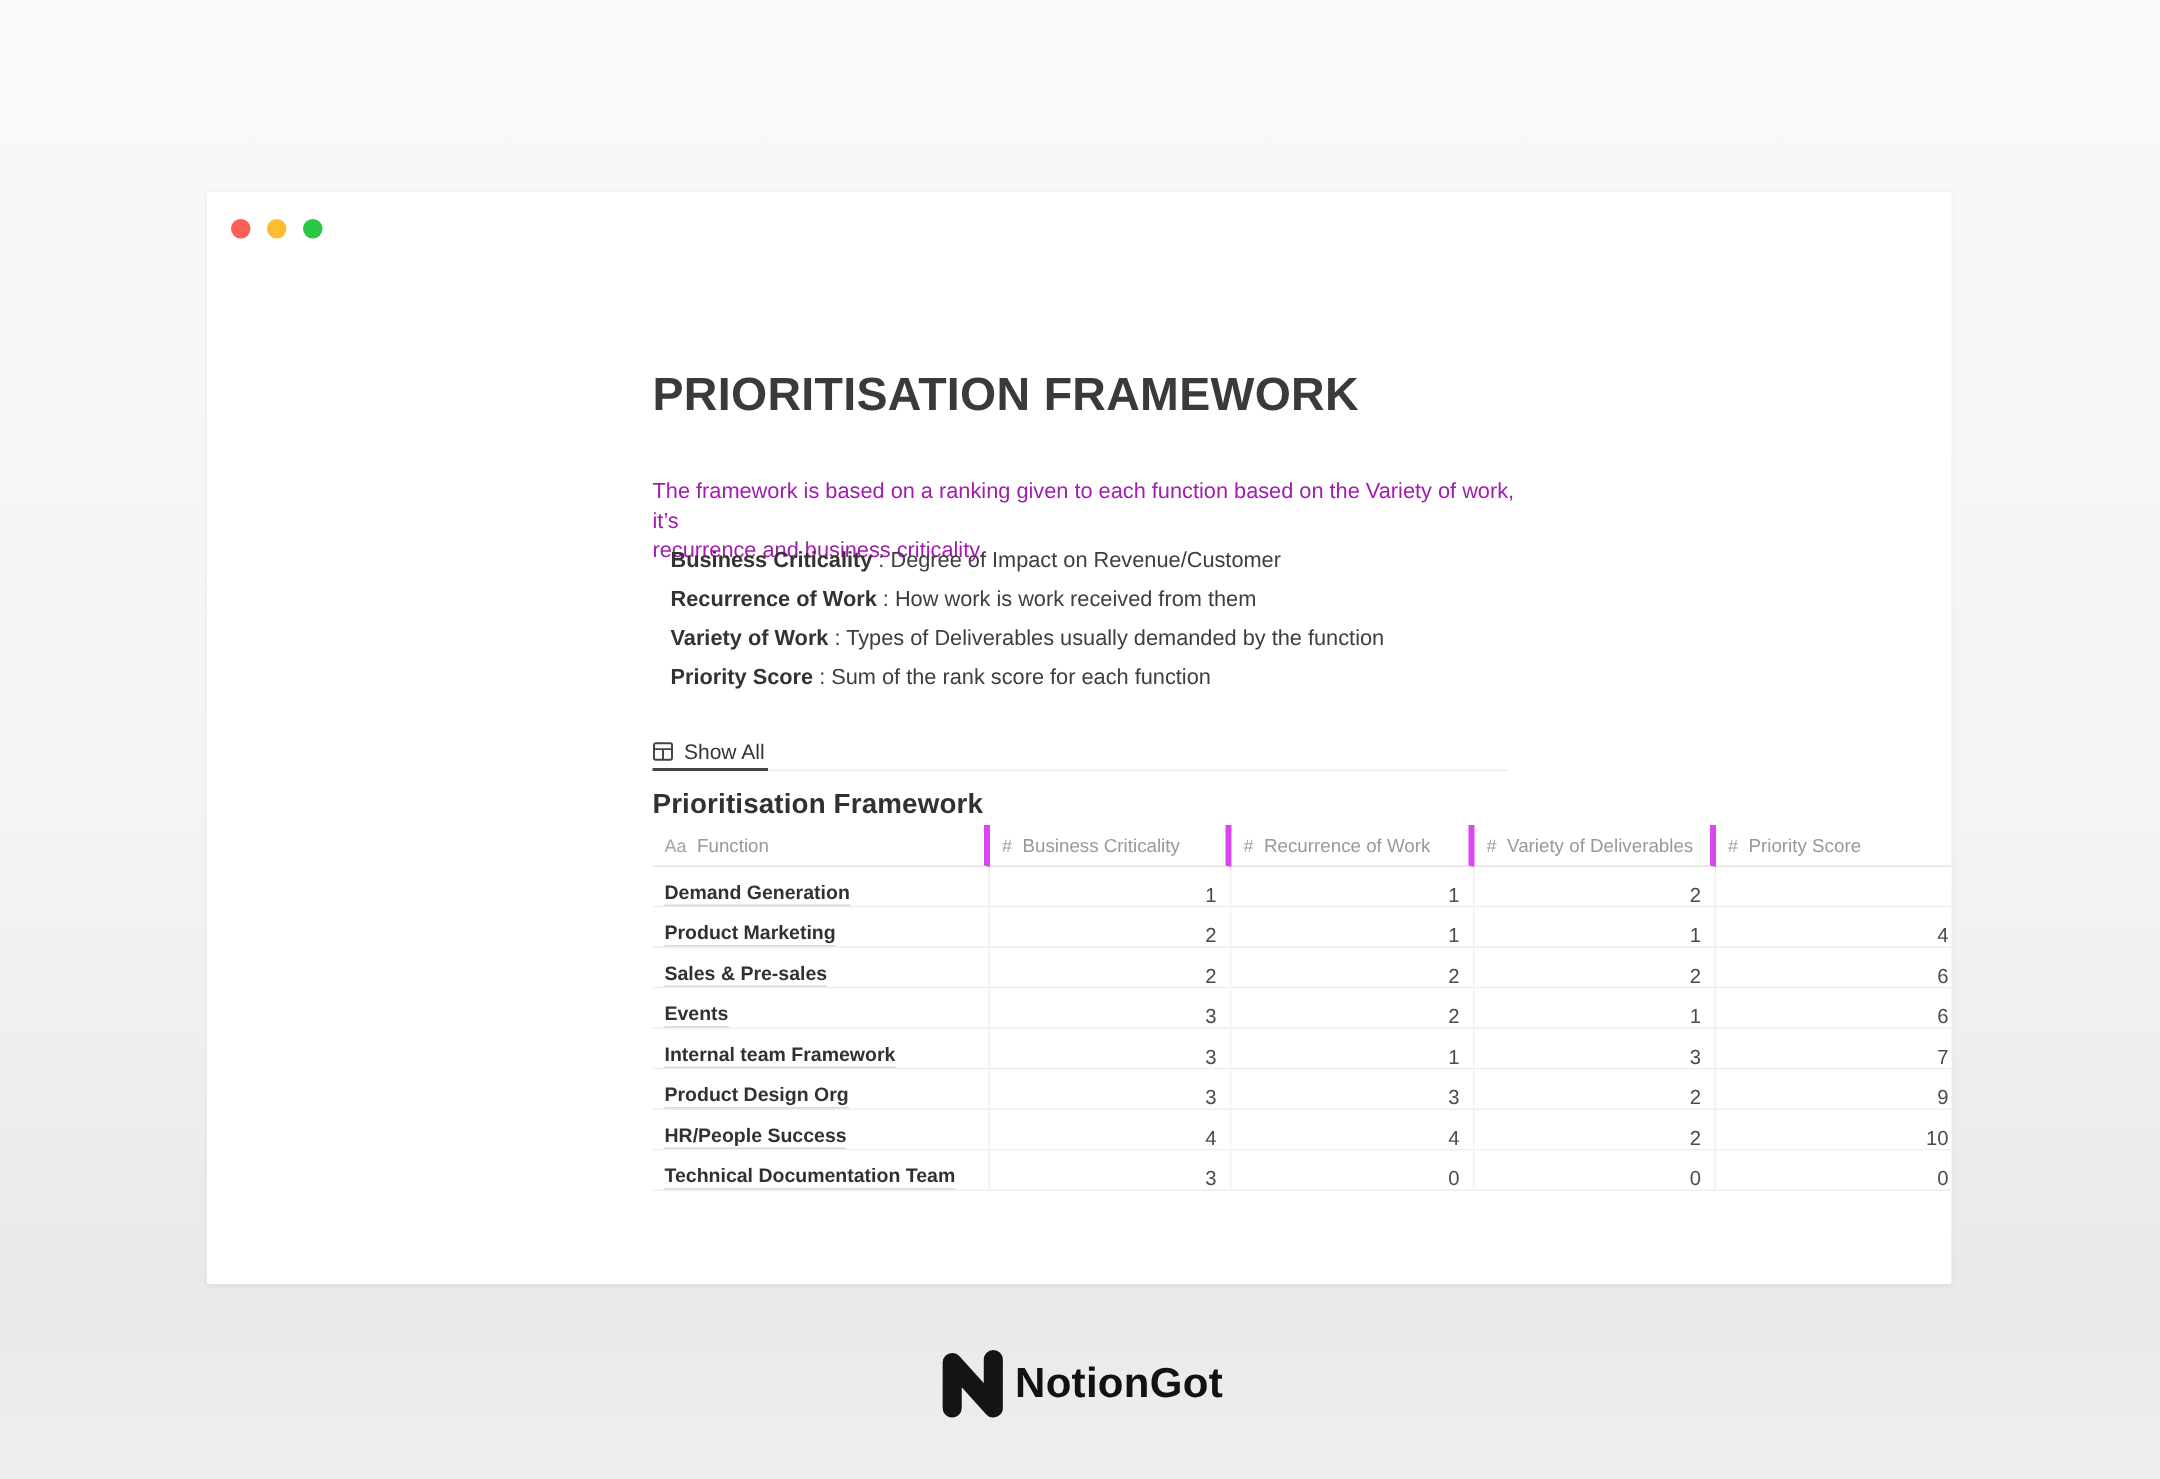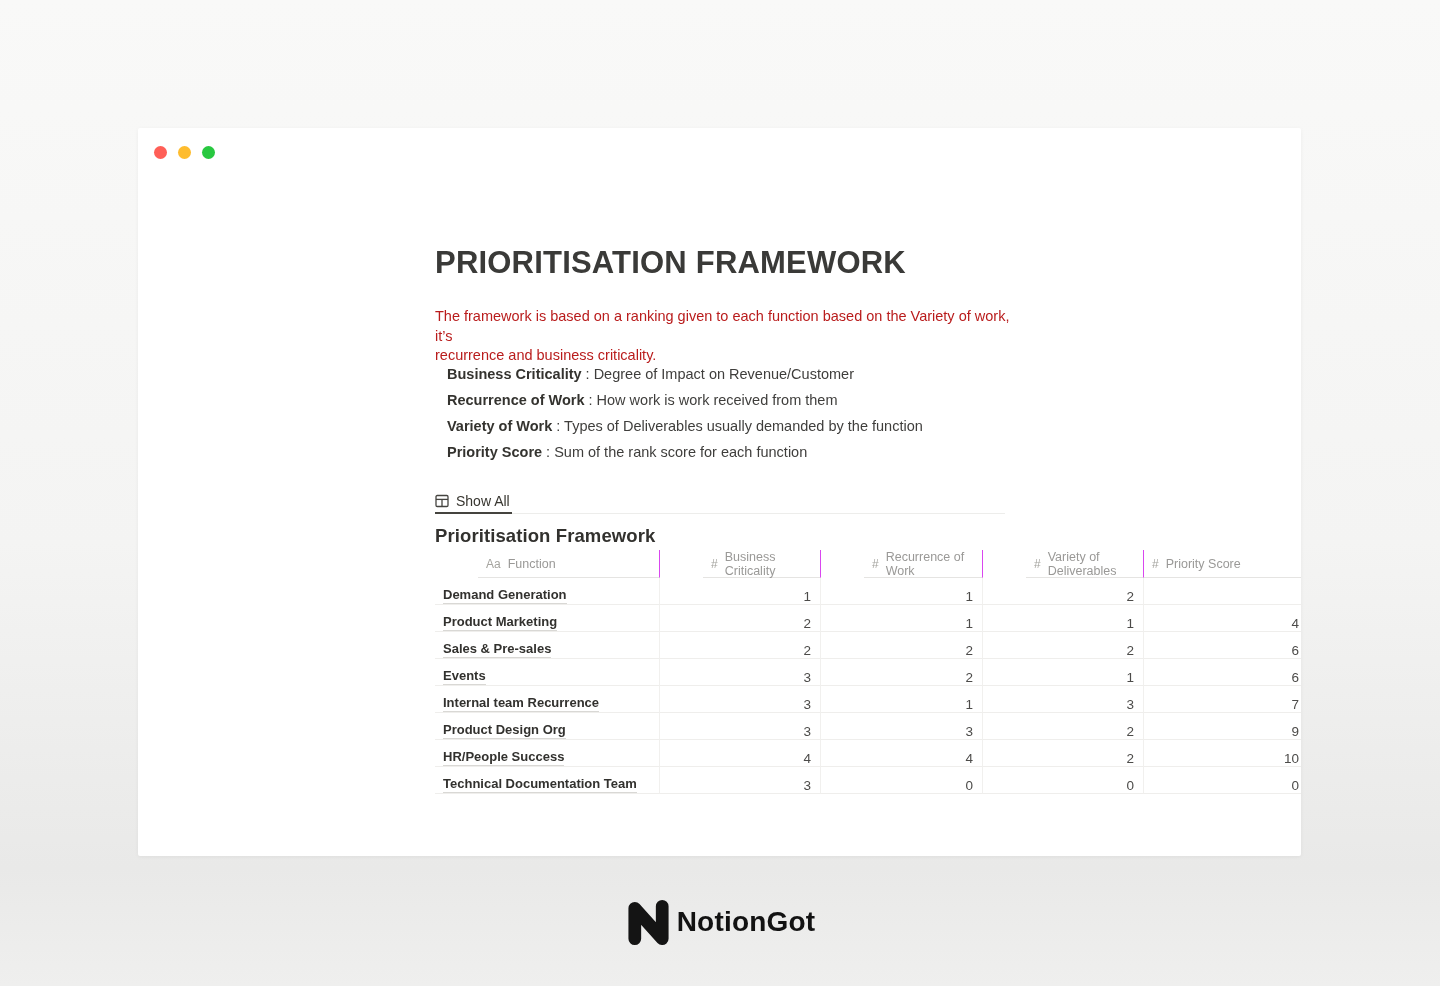--- a/index.html
+++ b/index.html
@@ -21,22 +21,22 @@
   .dot.red   { background:#ff5f57; }
   .dot.yellow{ background:#febc2e; }
   .dot.green { background:#28c840; }
 
   .page-title {
     position:absolute; left:297px; top:117px;
     font-size:31px; line-height:36px; font-weight:700;
     color:#3a3a38; letter-spacing:0.2px;
   }
   .intro {
-    position:absolute; left:297px; top:179px; width:580px;
-    font-size:14.5px; line-height:19.5px; color:#b91c1c;
+    position:absolute; left:297px; top:191px; width:580px;
+    font-size:14.5px; line-height:19.5px; color:#a21caf;
   }
   .defs { position:absolute; left:297px; top:233px; width:580px;margin-left:12px; }
   .def-line { height:26px; line-height:26px; font-size:14.5px; color:#3f3e3c; }
   .def-line .term { font-weight:700; color:#34332f; }
   .def-line .desc { margin-left:4px; }
 
   .tab-divider {
     position:absolute; left:297px; top:385px; width:570px; height:1px;
     background:#ededeb;
   }
@@ -57,21 +57,21 @@
     position:absolute; left:297px; top:422px; width:866px;
     display:grid;
     grid-template-columns:225px 161px 162px 161px 164px;
     overflow:hidden;
   }
   .hcell {
     height:28px; display:flex; align-items:center; gap:7px;
     padding:0 8px; font-size:12.5px; color:#9a9997;
     border-bottom:1px solid #e5e4e2;
   }
-  .hcell:not(:nth-child(5n)) { border-right:1px solid #d946ef;margin-left:43px; }
+  .hcell:not(:nth-child(5n)) { border-right:4px solid #d946ef; }
   .prop-icon { color:#a5a49f; font-size:12px; }
   .cell {
     height:27px; display:flex; align-items:flex-end;
     border-bottom:1px solid #efeeec; font-size:13.5px;
     background:#fff; cursor:pointer;
   }
   .cell:not(:nth-child(5n)) { border-right:1px solid #f1f0ee; }
   .cell.fn { padding:0 8px; color:#32312e; font-weight:600; }
   .cell.fn .fn-text { border-bottom:1px solid #d9d8d5; padding-bottom:1px; font-size:13px; }
   .cell.num { justify-content:flex-end; padding:0 9px; color:#4c4b49; }
@@ -177,21 +177,21 @@
 
     <div class="cell fn">
         <span class="fn-text">Events</span>
       </div>
     <div class="cell num">3</div>
     <div class="cell num">2</div>
     <div class="cell num">1</div>
     <div class="cell num">6</div>
 
     <div class="cell fn">
-        <span class="fn-text">Internal team Recurrence</span>
+        <span class="fn-text">Internal team Framework</span>
       </div>
     <div class="cell num">3</div>
     <div class="cell num">1</div>
     <div class="cell num">3</div>
     <div class="cell num">7</div>
 
     <div class="cell fn">
         <span class="fn-text">Product Design Org</span>
       </div>
     <div class="cell num">3</div>

